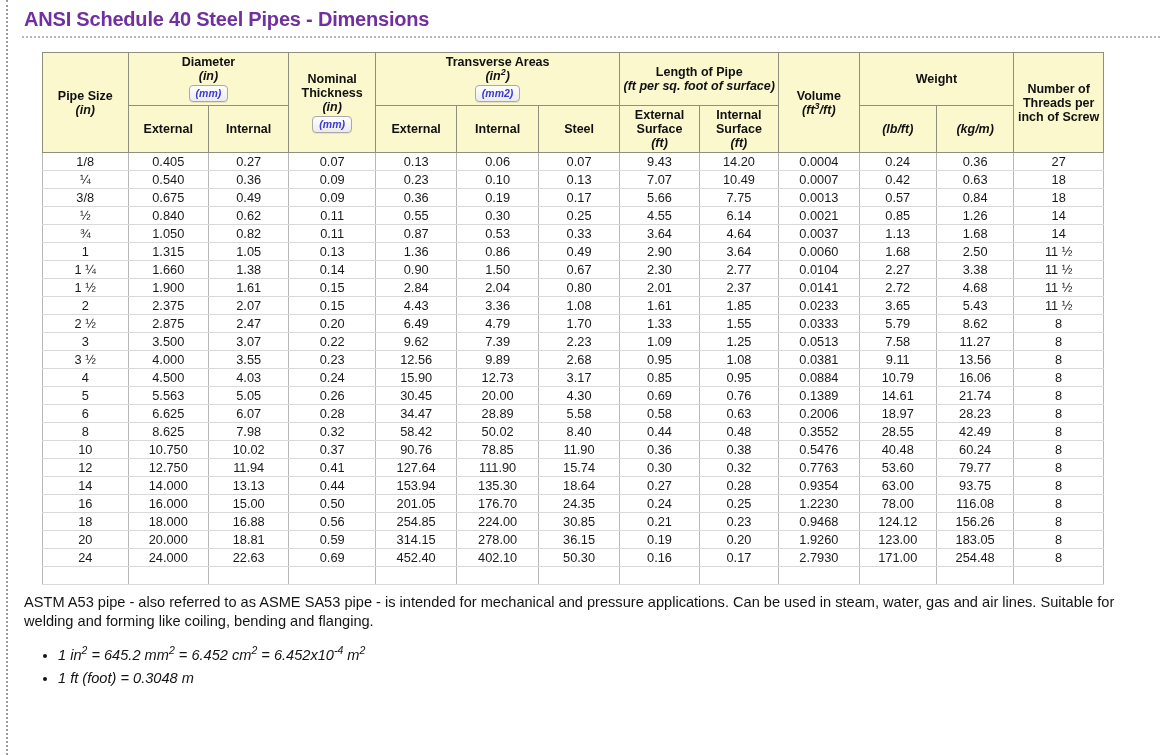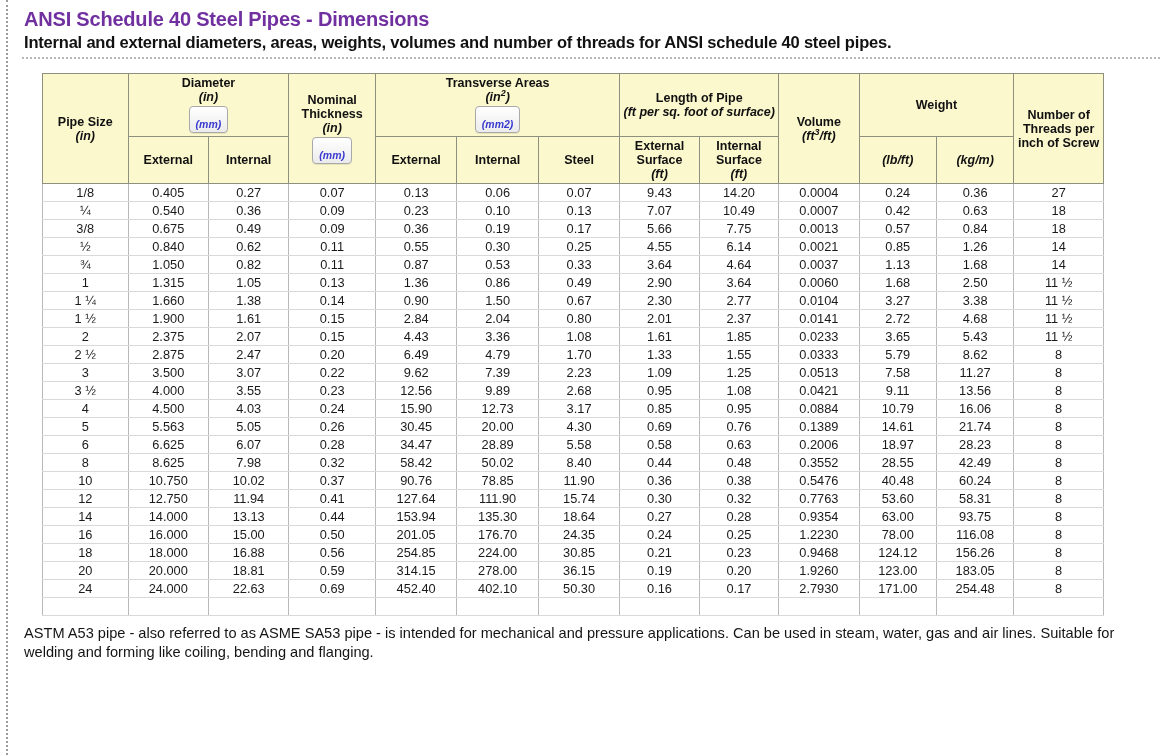--- a/index.html
+++ b/index.html
@@ -92,21 +92,21 @@
     padding: 1px 2px;
     height: 17px;
     line-height: 15px;
     background: #ffffff;
   }
   table.pipes tr.spacer td { height: 13px; }
 
   .mmbtn {
     display: inline-block;
     margin: 2px auto 1px auto;
-    padding: 11px 6px 2px 6px;
+    padding: 1px 6px 2px 6px;
     border: 1px solid #a9a9a9;
     border-radius: 4px;
     background: linear-gradient(#ffffff, #ebebeb);
     color: #3a3ad0;
     font-style: italic;
     font-weight: bold;
     font-size: 10.5px;
     line-height: 12px;
     cursor: pointer;
     box-shadow: 0 1px 0 rgba(0,0,0,0.08);
@@ -137,21 +137,20 @@
 </style>
 </head>
 <body>
 
 <div id="page">
   <div class="left-rail"></div>
 
   <div class="content">
 
     <h1 class="title">ANSI Schedule 40 Steel Pipes - Dimensions</h1>
-    <h2 class="subtitle">Internal and external diameters, areas, weights, volumes and number of threads for ANSI schedule 40 steel pipes.</h2>
     <div class="rule"></div>
 
     <div class="table-wrap">
       <table class="pipes">
         <colgroup>
           <col style="width:84px">
             <col style="width:79px">
             <col style="width:79px">
           <col style="width:85px">
             <col style="width:80px">
@@ -311,21 +310,21 @@
               <td>1 ¼</td>
               <td>1.660</td>
               <td>1.38</td>
               <td>0.14</td>
               <td>0.90</td>
               <td>1.50</td>
               <td>0.67</td>
               <td>2.30</td>
               <td>2.77</td>
               <td>0.0104</td>
-              <td>3.27</td>
+              <td>2.27</td>
               <td>3.38</td>
               <td>11 ½</td>
             </tr>
             <tr>
               <td>1 ½</td>
               <td>1.900</td>
               <td>1.61</td>
               <td>0.15</td>
               <td>2.84</td>
               <td>2.04</td>
@@ -385,21 +384,21 @@
             <tr>
               <td>3 ½</td>
               <td>4.000</td>
               <td>3.55</td>
               <td>0.23</td>
               <td>12.56</td>
               <td>9.89</td>
               <td>2.68</td>
               <td>0.95</td>
               <td>1.08</td>
-              <td>0.0421</td>
+              <td>0.0381</td>
               <td>9.11</td>
               <td>13.56</td>
               <td>8</td>
             </tr>
             <tr>
               <td>4</td>
               <td>4.500</td>
               <td>4.03</td>
               <td>0.24</td>
               <td>15.90</td>
@@ -477,21 +476,21 @@
               <td>12.750</td>
               <td>11.94</td>
               <td>0.41</td>
               <td>127.64</td>
               <td>111.90</td>
               <td>15.74</td>
               <td>0.30</td>
               <td>0.32</td>
               <td>0.7763</td>
               <td>53.60</td>
-              <td>58.31</td>
+              <td>79.77</td>
               <td>8</td>
             </tr>
             <tr>
               <td>14</td>
               <td>14.000</td>
               <td>13.13</td>
               <td>0.44</td>
               <td>153.94</td>
               <td>135.30</td>
               <td>18.64</td>
@@ -576,16 +575,20 @@
               <td>&nbsp;</td>
               <td>&nbsp;</td>
               <td>&nbsp;</td>
             </tr>
           </tbody>
       </table>
     </div>
 
     <div class="footer">
       <p class="note">ASTM A53 pipe - also referred to as ASME SA53 pipe - is intended for mechanical and pressure applications. Can be used in steam, water, gas and air lines. Suitable for welding and forming like coiling, bending and flanging.</p>
+      <ul>
+        <li id="bullet1"><span>1 in</span><sup>2</sup><span> = 645.2 mm</span><sup>2</sup><span> = 6.452 cm</span><sup>2</sup><span> = 6.452x10</span><sup>-4</sup><span> m</span><sup>2</sup></li>
+        <li>1 ft (foot) = 0.3048 m</li>
+      </ul>
     </div>
 
   </div>
 </div>
 
 </body></html>

